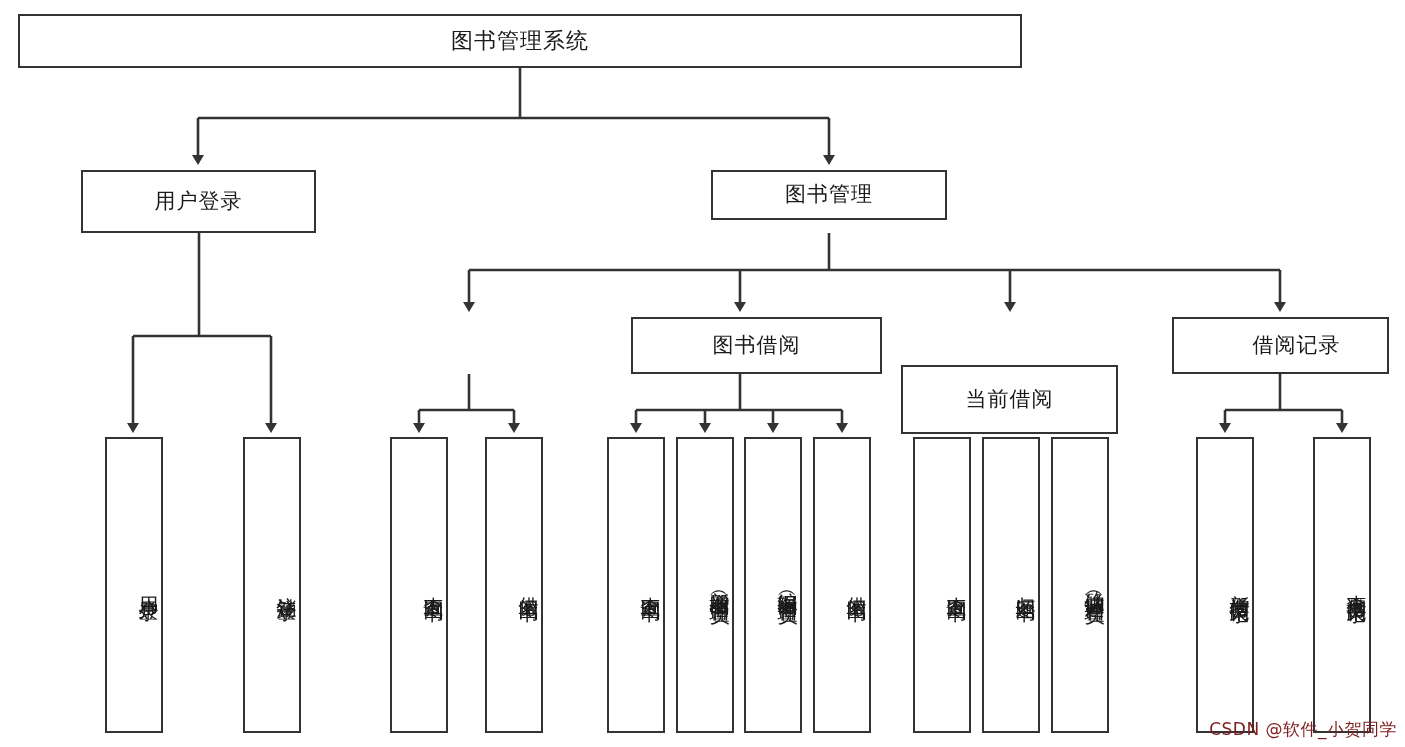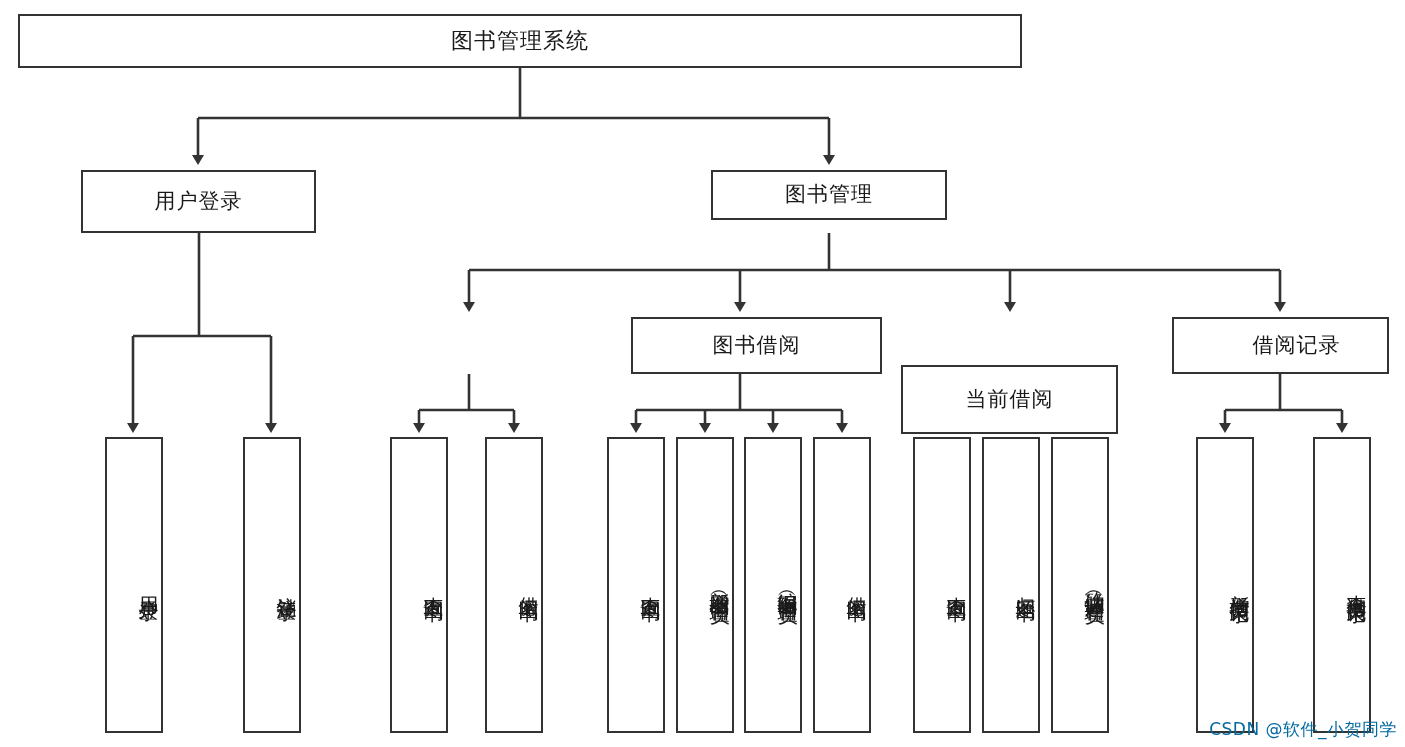--- a/index.html
+++ b/index.html
@@ -54,21 +54,21 @@
     top: 0;
     width: 1405px;
     height: 747px;
     pointer-events: none;
   }
   .watermark {
     position: absolute;
     right: 8px;
     bottom: 6px;
     font-size: 17px;
-    color: #0369a1;
+    color: #7f1d1d;
     letter-spacing: 0.5px;
     white-space: nowrap;
   }
 </style>
 </head>
 <body>
 
 <div id="canvas">
 
   <svg class="edges" viewBox="0 0 1405 747" xmlns="http://www.w3.org/2000/svg">

